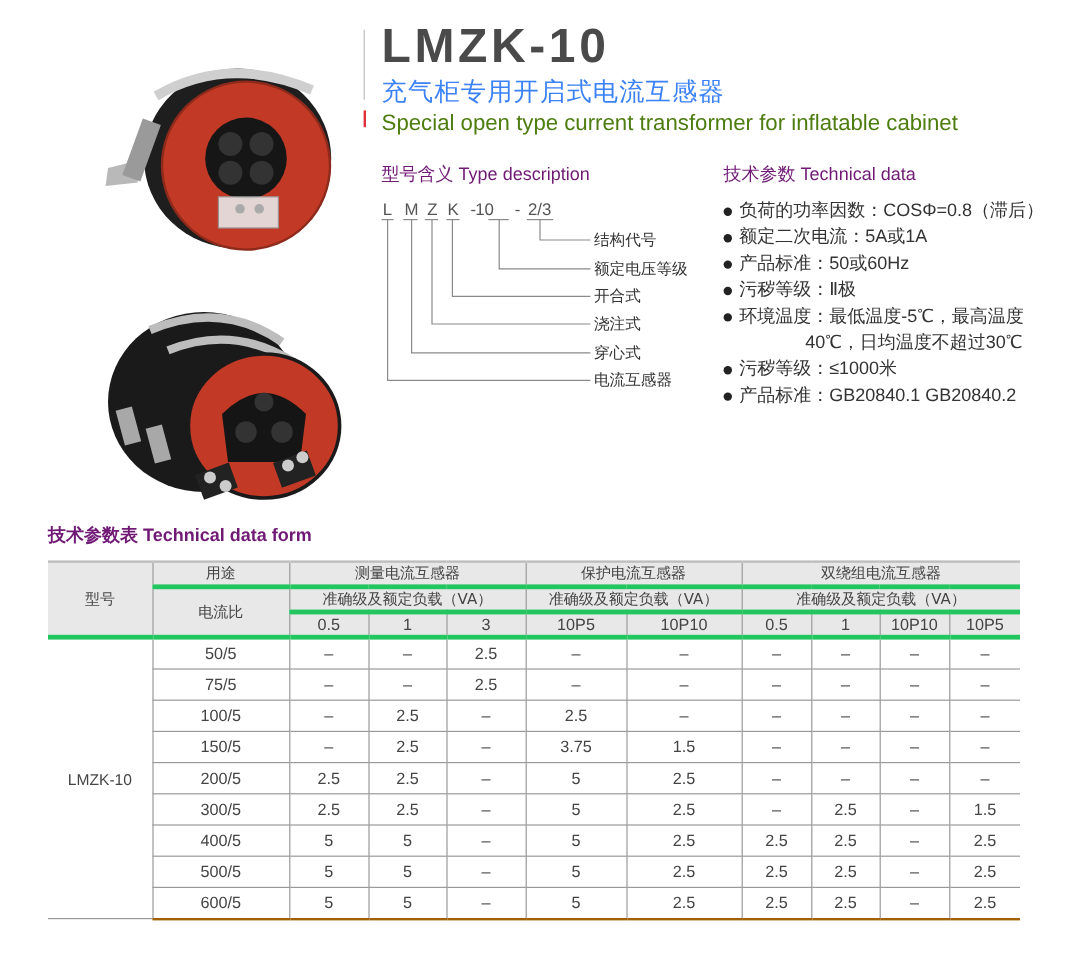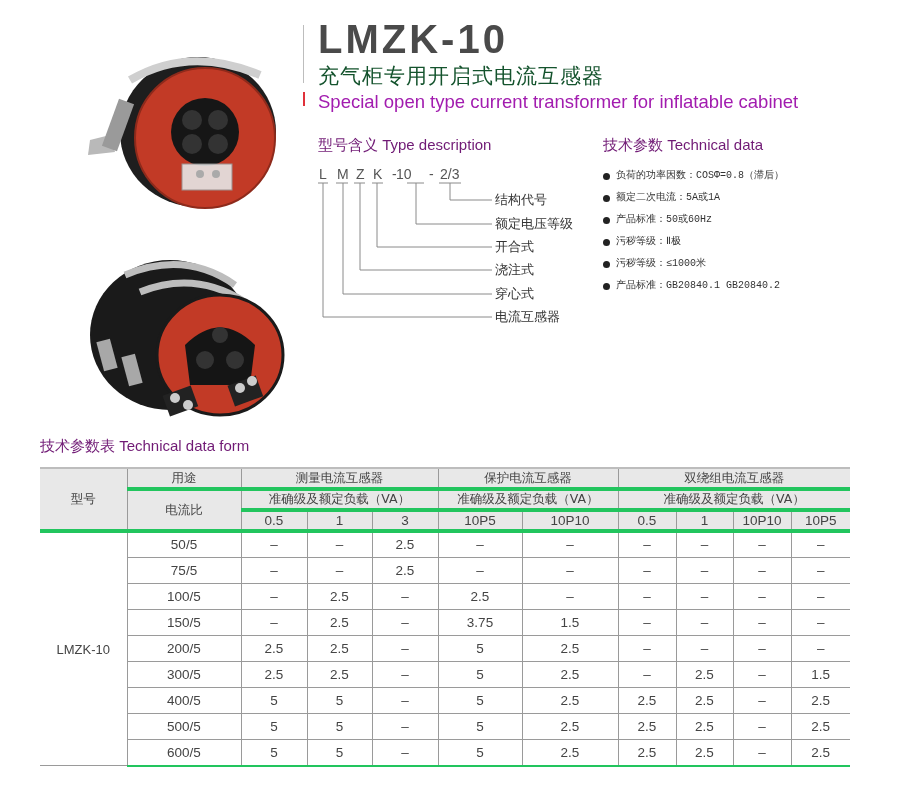--- a/index.html
+++ b/index.html
@@ -8,48 +8,48 @@
 
   
   .product { position: absolute; }
   .prod1 { left: 70px; top: 40px; width: 220px; height: 170px; }
   .prod2 { left: 70px; top: 240px; width: 220px; height: 180px; }
 
   
   .title-rule-gray { position: absolute; left: 303px; top: 25px; width: 1px; height: 58px; background: #bdbdbd; }
   .title-rule-red { position: absolute; left: 303px; top: 92px; width: 2px; height: 14px; background: #e0313a; }
   .model-title { position: absolute; left: 318px; top: 17px; font-family: "Liberation Sans", sans-serif; font-weight: bold; font-size: 40px; letter-spacing: 3px; color: #4a4a4a; }
-  .cn-title { position: absolute; left: 318px; top: 62px; font-size: 21px; color: #14532d; letter-spacing: 1px; }
-  .en-title { position: absolute; left: 318px; top: 91px; font-family: "Liberation Sans", sans-serif; font-size: 18.5px; color: #a21caf; }
+  .cn-title { position: absolute; left: 318px; top: 62px; font-size: 21px; color: #3b82f6; letter-spacing: 1px; }
+  .en-title { position: absolute; left: 318px; top: 91px; font-family: "Liberation Sans", sans-serif; font-size: 18.5px; color: #4d7c0f; }
 
   
   .sec-head { position: absolute; color: #701a75; font-size: 15px; font-family: "Liberation Sans", sans-serif; white-space: nowrap; }
   .sec-head .cn { font-family: "DejaVu Sans", sans-serif; font-size: 15px; }
 
   
   .type-diagram { position: absolute; left: 310px; top: 160px; width: 290px; height: 170px; }
   .type-code { position: absolute; top: 6px; font-size: 14px; color: #555; font-family: "Liberation Sans", sans-serif; }
   .type-label { position: absolute; left: 185px; font-size: 13px; color: #333; white-space: nowrap; }
 
   
   .tech-list { position: absolute; left: 603px; top: 165px; width: 280px; list-style: none; }
-  .tech-list li { font-size: 10px; color: #333; line-height: 22px; position: relative; padding-left: 13px; white-space: nowrap; font-family: Liberation Mono, monospace; }
+  .tech-list li { font-size: 15px; color: #333; line-height: 22px; position: relative; padding-left: 13px; white-space: nowrap; font-family: Liberation Sans, sans-serif; }
   .tech-list li::before { content: ""; position: absolute; left: 0; top: 8px; width: 7px; height: 7px; border-radius: 50%; background: #222; }
   .tech-list li.cont { padding-left: 68px; }
   .tech-list li.cont::before { display: none; }
 
   
   .tbl-wrap { position: absolute; left: 40px; top: 467px; width: 810px; }
   table { border-collapse: collapse; width: 810px; table-layout: fixed; font-family: "Liberation Sans", "DejaVu Sans", sans-serif; }
   th, td { text-align: center; font-size: 13.5px; color: #444; font-weight: normal; border-left: 1px solid #9a9a9a; border-right: 1px solid #9a9a9a; }
   thead th { background: #e8e8e8; border-bottom: 4px solid #22c55e; height: 21px; padding: 0; }
   thead tr:first-child th { border-top: 2px solid #bdbdbd; }
   thead th.cn { font-family: "DejaVu Sans", sans-serif; font-size: 12.5px; }
   tbody td { height: 26.1px; border-bottom: 1px solid #9a9a9a; }
-  tbody tr:last-child td { border-bottom: 2px solid #22c55e; }
+  tbody tr:last-child td { border-bottom: 2px solid #a16207; }
   th.first, td.first { border-left: none; }
   th.last, td.last { border-right: none; }
   td.model-cell { font-size: 13px; }
 </style>
 </head>
 <body>
 
 <svg class="product prod1" viewBox="0 0 220 170">
   <ellipse cx="128" cy="92" rx="78" ry="75" fill="#1e1e1e"></ellipse>
   <path d="M60 40 Q120 5 190 35" stroke="#cfcfcf" stroke-width="8" fill="none"></path>
@@ -137,25 +137,27 @@
 
 <div class="sec-head" style="left:603px; top:136px;">
   <span class="cn">技术参数</span>
   <span>Technical data</span>
 </div>
 <ul class="tech-list">
   <li>负荷的功率因数：COSΦ=0.8（滞后）</li>
   <li>额定二次电流：5A或1A</li>
   <li>产品标准：50或60Hz</li>
   <li>污秽等级：Ⅱ极</li>
+  <li>环境温度：最低温度-5℃，最高温度</li>
+  <li class="cont">40℃，日均温度不超过30℃</li>
   <li>污秽等级：≤1000米</li>
   <li>产品标准：GB20840.1  GB20840.2</li>
 </ul>
 
-<div class="sec-head" style="left:40px; top:437px;">
+<div class="sec-head" style="left:40px; top:437px;font-weight:bold;">
   <span class="cn">技术参数表</span>
   <span>Technical  data form</span>
 </div>
 
 <div class="tbl-wrap">
   <table>
     <colgroup>
       <col style="width:87px">
         <col style="width:114px">
         <col style="width:66px">

